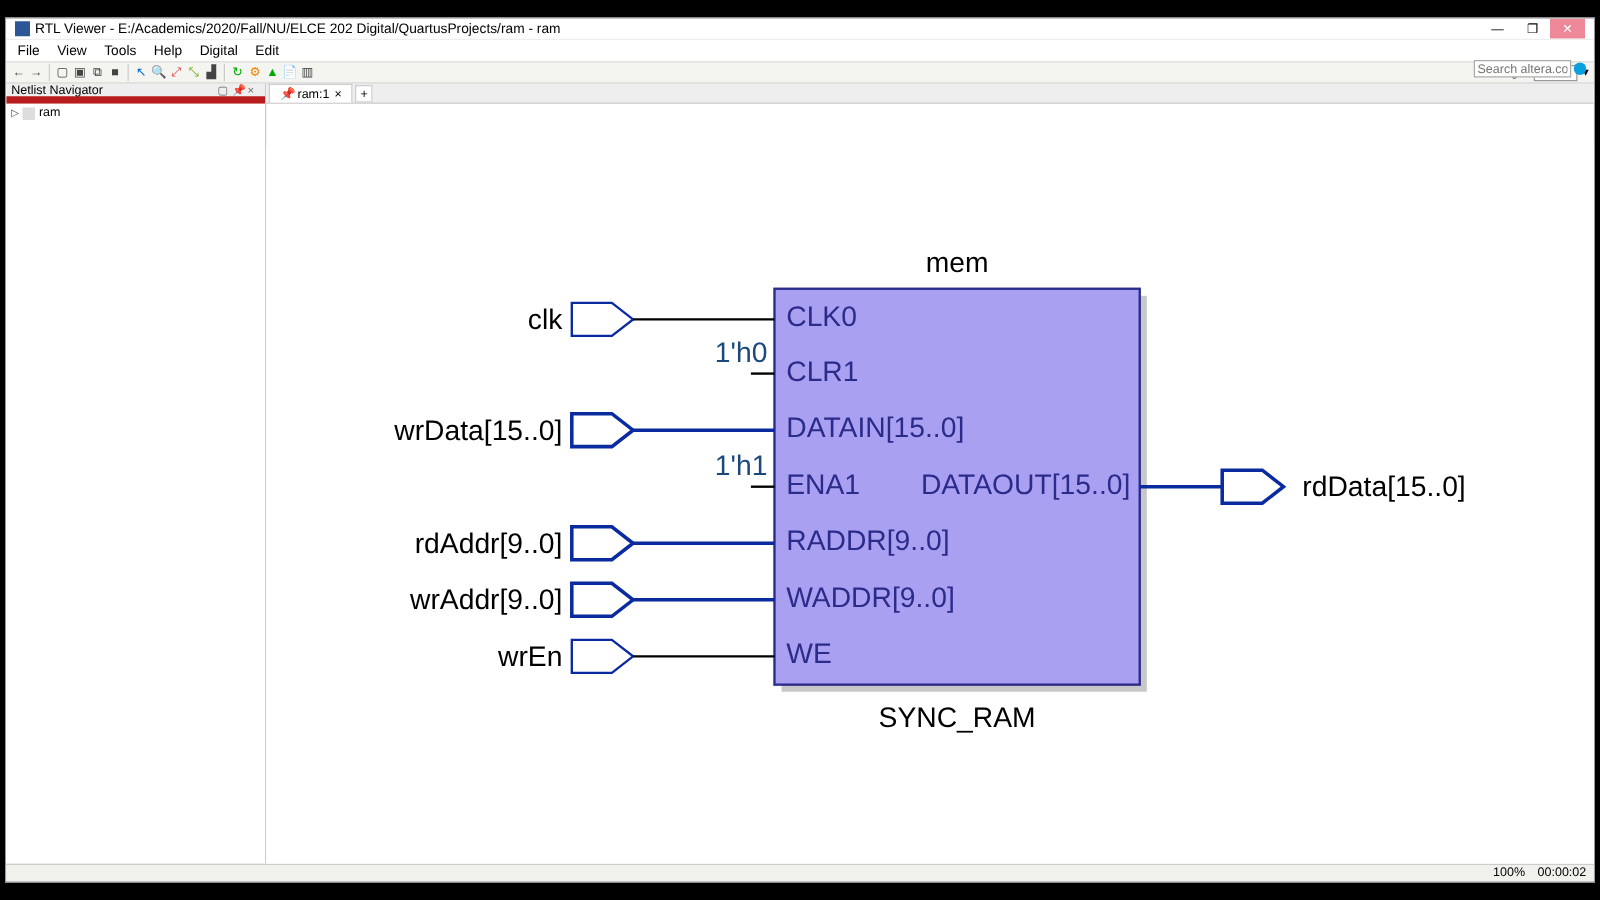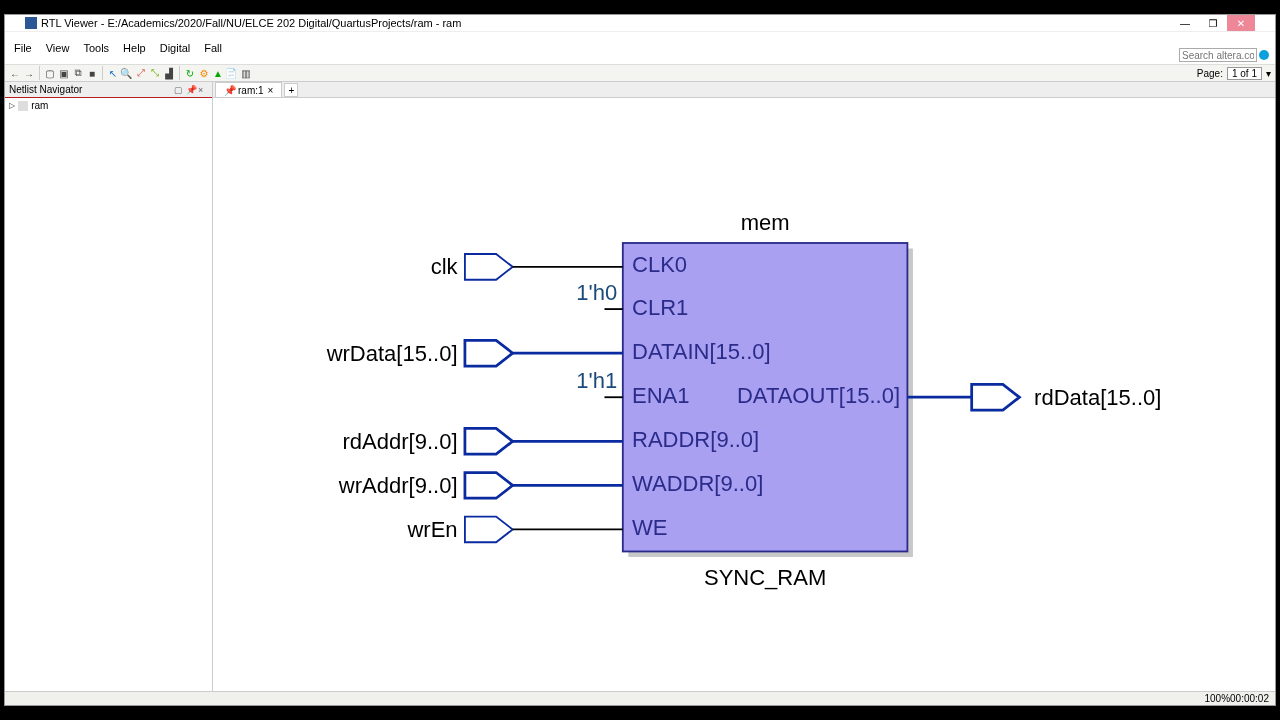--- a/index.html
+++ b/index.html
@@ -21,21 +21,21 @@
     background: #fff;
     display: flex;
     flex-direction: column;
     border: 1px solid #999;
   }
   .titlebar {
     height: 16px;
     background: #fff;
     display: flex;
     align-items: center;
-    padding: 0 20px;
+    padding: 0 7px;
     font-size: 11px;
   }
   .titlebar .app-icon {
     width: 12px; height: 12px;
     background: #2b5797;
     margin-right: 4px;
   }
   .titlebar .title { flex: 1; color: #000; }
   .winbtns { display: flex; gap: 0; }
   .winbtn {
@@ -49,21 +49,21 @@
   }
   .winbtn.close {
     background: #ee8899;
     color: #fff;
   }
   .menubar {
     height: 18px;
     background: #fff;
     display: flex;
     align-items: center;
-    padding: 16px 2px;
+    padding: 4px 2px;
     border-top: 1px solid #eee;
     font-size: 11px;
   }
   .menubar .mi { padding: 0 7px; cursor: pointer; }
   .search-area {
     position: absolute;
     right: 6px;
     top: 33px;
     display: flex;
     align-items: center;
@@ -111,21 +111,21 @@
     background:#fff;
   }
   .sidebar {
     width: 208px;
     border-right:1px solid #ccc;
     display:flex; flex-direction:column;
     background:#f8f8f4;
   }
   .sidebar-head {
     height: 16px;
-    border-bottom:1px solid #b91c1c;
+    border-bottom:6px solid #b91c1c;
     display:flex; align-items:center;
     padding:0 4px;
     font-size:10px;
     background: #eee;
   }
   .sidebar-head .sp { margin-left:auto; display:flex; gap:2px; }
   .sidebar-head .sp span { width:10px; font-size:9px; color:#666; cursor:pointer;}
   .tree {
     flex:1; background:#fff; padding:2px 4px;
     font-size:10px;
@@ -167,21 +167,21 @@
     background:#fff;
     position:relative;
     overflow:hidden;
     margin-top:33px;
   }
   .statusbar {
     height:14px;
     background:#f0f0ec;
     border-top:1px solid #ccc;
     display:flex; align-items:center; justify-content:flex-end;
-    font-size:10px; padding:0 6px; 
+    font-size:10px; padding:0 6px; gap:10px;
   }
   
   .port-lbl { font-size:24px; font-family:"Segoe UI",sans-serif; fill:#000; }
   .blk-lbl { font-family:"Segoe UI",sans-serif; font-size:24px; fill:#2b2b8a; }
   .const-lbl { font-family:"Segoe UI",sans-serif; font-size:24px; fill:#1b4a7a; }
   .wire { stroke:#000; stroke-width:2; fill:none; }
   .buswire { stroke:#0a2aa0; stroke-width:3; fill:none; }
   .port-shape { fill:none; stroke:#0a2aa0; stroke-width:3; }
   .port-shape-thin { fill:none; stroke:#0a2aa0; stroke-width:2; }
   .block-body { fill:#a9a0f2; stroke:#2b2b8a; stroke-width:2; }
@@ -200,21 +200,21 @@
       <div class="winbtn close">✕</div>
     </div>
   </div>
 
   <div class="menubar">
     <span class="mi">File</span>
     <span class="mi">View</span>
     <span class="mi">Tools</span>
     <span class="mi">Help</span>
     <span class="mi">Digital</span>
-    <span class="mi">Fall</span>
+    <span class="mi">Edit</span>
   </div>
 
   <div class="search-area">
     <input placeholder="Search altera.com" style="">
     <div class="dot"></div>
   </div>
 
   <div class="toolbar">
     <span class="tbtn">←</span>
     <span class="tbtn">→</span>

